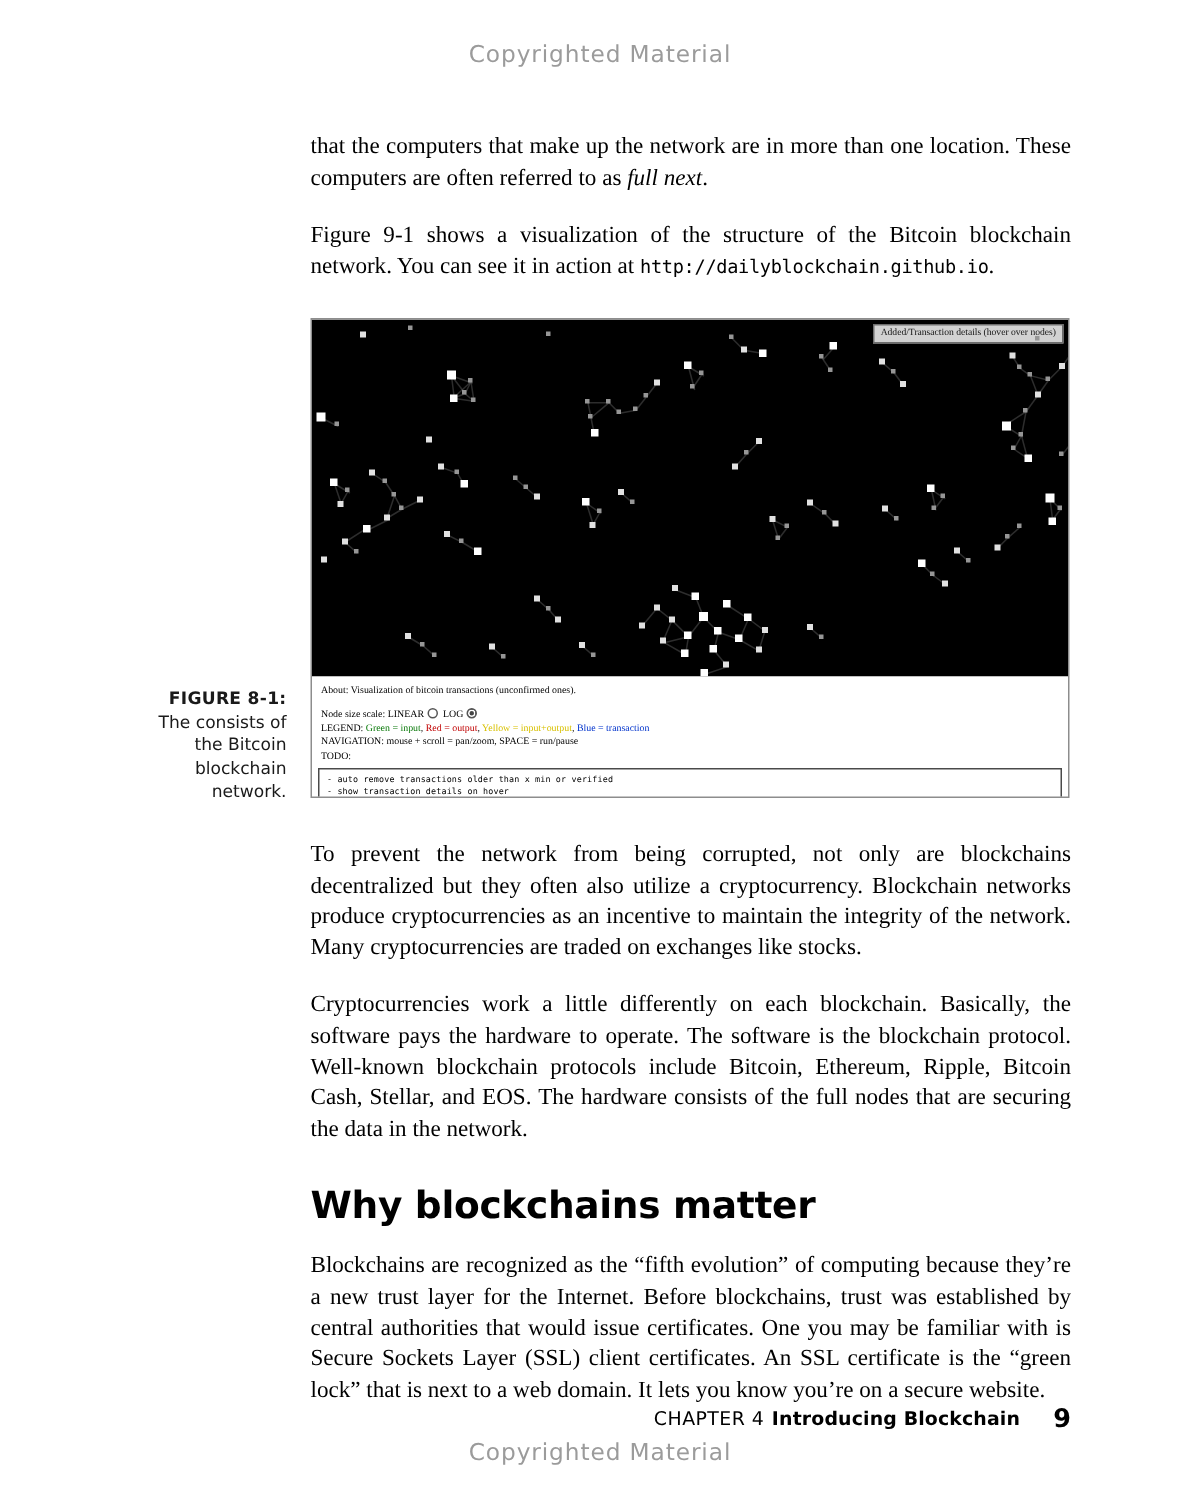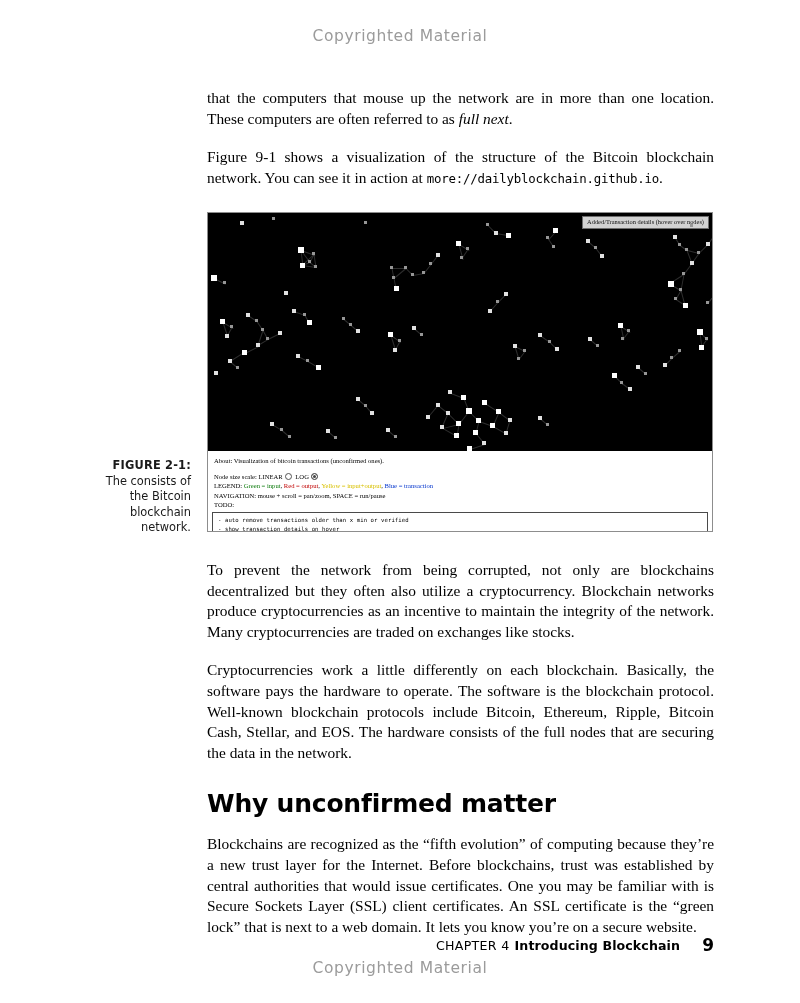--- a/index.html
+++ b/index.html
@@ -195,30 +195,30 @@
   }
 </style>
 </head>
 <body>
 
 <div class="watermark watermark-top">Copyrighted Material</div>
 
 <div class="column">
 
   <p class="body">
-    <span>that the computers that mouse up the network are in more than one location. These computers are often referred to as </span><span class="ital">full next</span><span>.</span>
+    <span>that the computers that make up the network are in more than one location. These computers are often referred to as </span><span class="ital">full next</span><span>.</span>
   </p>
 
   <p class="body">
-    <span>Figure 9-1 shows a visualization of the structure of the Bitcoin blockchain network. You can see it in action at </span><span class="mono">more://dailyblockchain.github.io</span><span>.</span>
+    <span>Figure 9-1 shows a visualization of the structure of the Bitcoin blockchain network. You can see it in action at </span><span class="mono">http://dailyblockchain.github.io</span><span>.</span>
   </p>
 </div>
 
 <div class="fig-caption">
-  <span class="fig-label">FIGURE 2-1:</span>
+  <span class="fig-label">FIGURE 8-1:</span>
   <span>The consists of the Bitcoin blockchain network.</span>
 </div>
 
 <div class="figure">
 
   <div class="viz" id="viz">
     <div class="tooltip-box">Added/Transaction details (hover over nodes)</div>
   <div class="edge" style="left: 506.5px; top: 20.5px; width: 12.2066px; transform: rotate(2.18152rad); opacity: 0.5;"></div>
       <div class="edge" style="left: 500px; top: 31px; width: 12.7279px; transform: rotate(2.35619rad); opacity: 0.5;"></div>
       <div class="edge" style="left: 490.5px; top: 39.5px; width: 12.2066px; transform: rotate(2.18152rad); opacity: 0.5;"></div>
@@ -484,21 +484,21 @@
 
   <div class="todo-box" id="todo-box">
       <div>- auto remove transactions older than x min or verified</div>
       <div>- show transaction details on hover</div>
     </div>
 </div>
 
 <div class="column" style="top:560px;">
   <p class="body">To prevent the network from being corrupted, not only are blockchains decentralized but they often also utilize a cryptocurrency. Blockchain networks produce cryptocurrencies as an incentive to maintain the integrity of the network. Many cryptocurrencies are traded on exchanges like stocks.</p>
   <p class="body">Cryptocurrencies work a little differently on each blockchain. Basically, the software pays the hardware to operate. The software is the blockchain protocol. Well-known blockchain protocols include Bitcoin, Ethereum, Ripple, Bitcoin Cash, Stellar, and EOS. The hardware consists of the full nodes that are securing the data in the network.</p>
-  <h2 class="section">Why unconfirmed matter</h2>
+  <h2 class="section">Why blockchains matter</h2>
   <p class="body last">Blockchains are recognized as the “fifth evolution” of computing because they’re a new trust layer for the Internet. Before blockchains, trust was established by central authorities that would issue certificates. One you may be familiar with is Secure Sockets Layer (SSL) client certificates. An SSL certificate is the “green lock” that is next to a web domain. It lets you know you’re on a secure website.</p>
 </div>
 
 <div class="footer">
   <span class="chapter-word">CHAPTER 4</span>
   <span class="chapter-title">Introducing Blockchain</span>
   <span class="page-no">9</span>
 </div>
 
 <div class="watermark watermark-bottom">Copyrighted Material</div>

